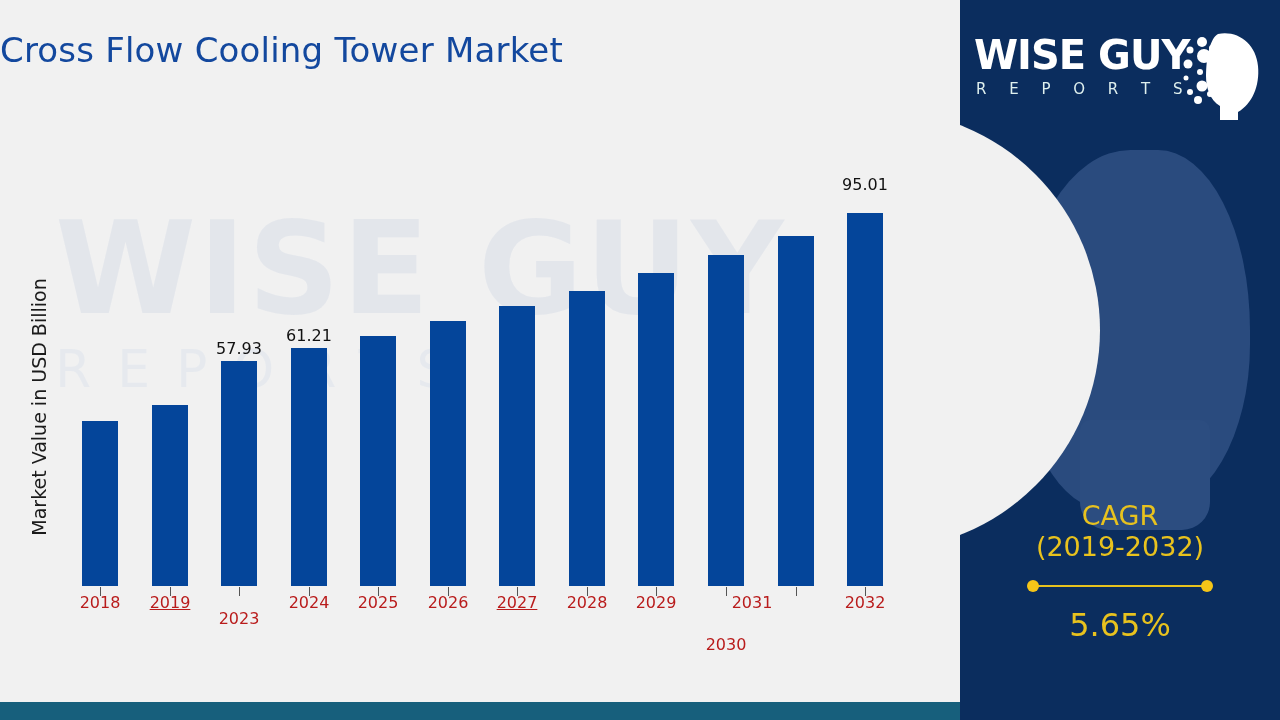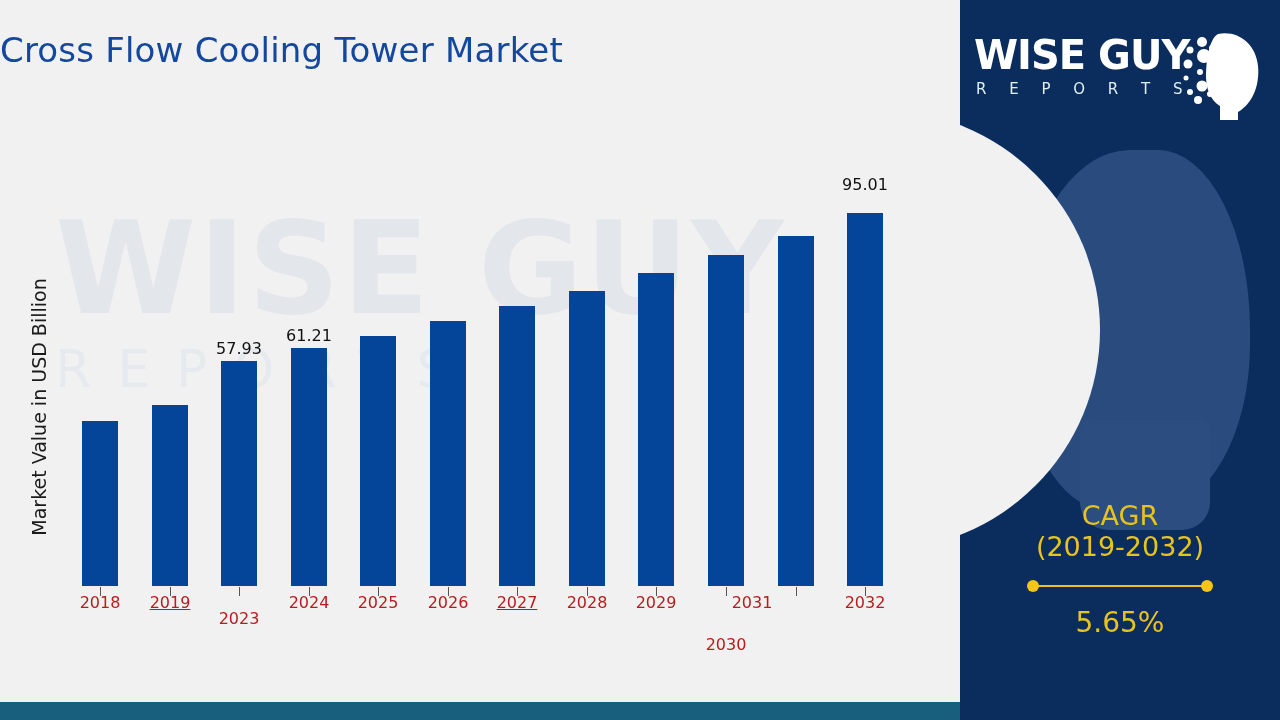--- a/index.html
+++ b/index.html
@@ -61,21 +61,21 @@
 
   
   #cagr-block{position:absolute;left:0;top:500px;width:320px;text-align:center;color:#e8c21e;}
   #cagr-label{font-size:27px;line-height:1.15;}
   #cagr-range{font-size:27px;line-height:1.15;}
   #cagr-divider{position:relative;margin:18px auto 0;width:186px;height:12px;}
   #cagr-divider .line{position:absolute;left:6px;top:5px;width:174px;height:2px;background:#e8c21e;}
   #cagr-divider .dot{position:absolute;top:0;width:12px;height:12px;border-radius:50%;background:#f5c518;}
   #cagr-divider .dot.left{left:0;}
   #cagr-divider .dot.right{right:0;}
-  #cagr-value{margin-top:14px;font-size:28px;color:#e8c21e;}
+  #cagr-value{margin-top:14px;font-size:32px;color:#e8c21e;}
 </style>
 </head>
 <body>
 
 <div id="root">
 
   <div id="left-panel">
 
     <div id="watermark">
       <div class="wm-main">WISE GUY</div>

